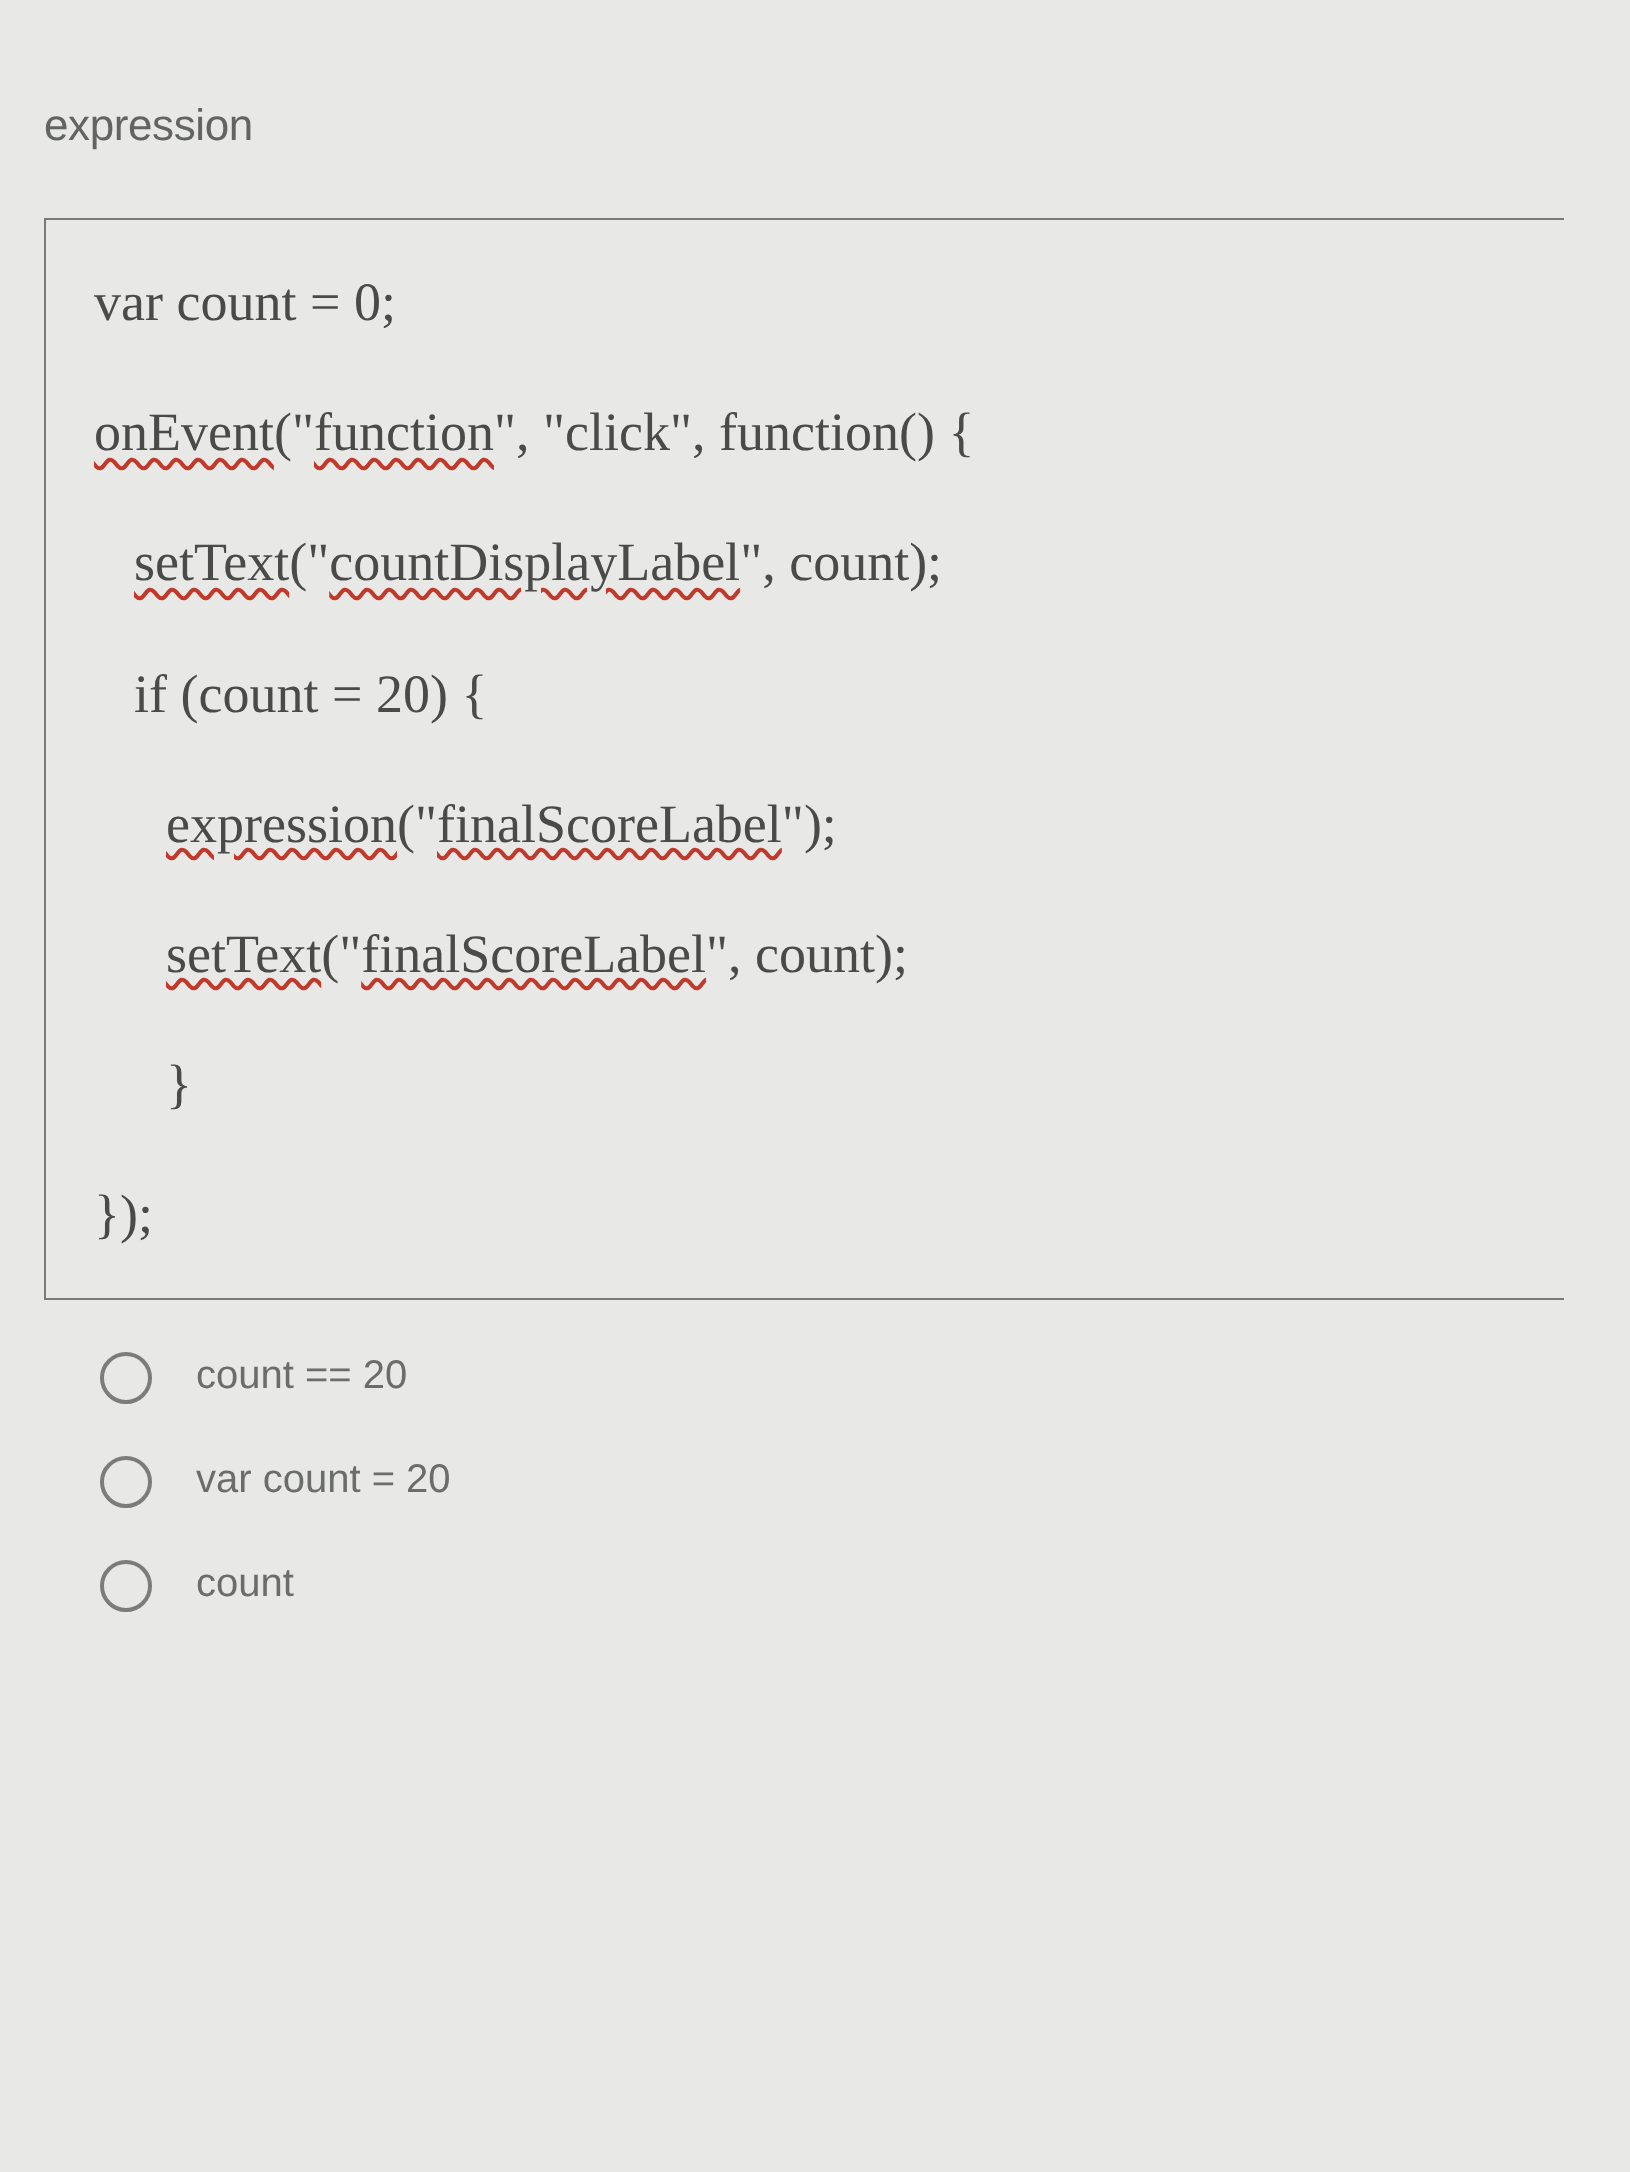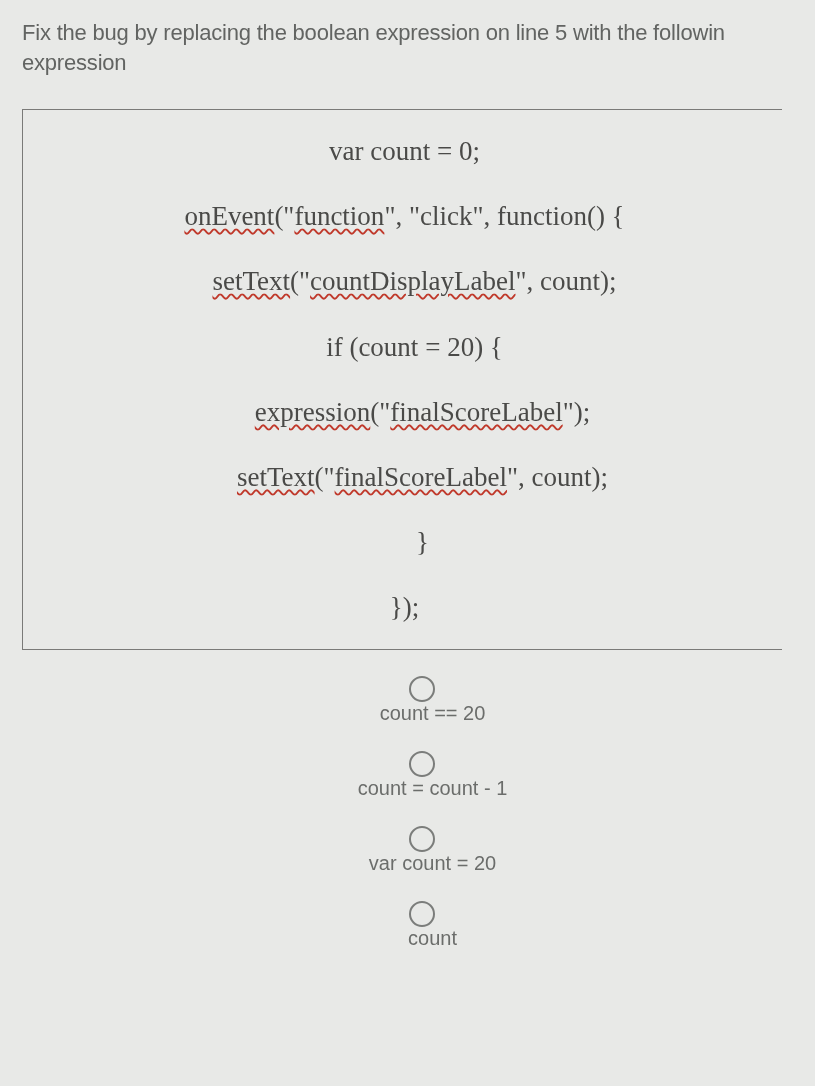--- a/index.html
+++ b/index.html
@@ -30,21 +30,20 @@
       width: 760px;
       padding: 26px 20px 26px 24px;
       font-family: "Times New Roman", Times, serif;
       color: #4a4a48;
       font-size: 27px;
       line-height: 1.15;
     }
     .code-line {
       margin-bottom: 34px;
       white-space: nowrap;
-      text-align: center;
     }
     .code-line:last-child {
       margin-bottom: 0;
     }
     .indent1 { padding-left: 20px; }
     .indent2 { padding-left: 36px; }
     .redwave {
       text-decoration: underline wavy #c0392b;
       text-decoration-thickness: 1.6px;
       text-underline-offset: 3px;
@@ -53,36 +52,35 @@
     .options {
       margin-top: 26px;
       padding-left: 28px;
     }
     .option {
       display: flex;
       align-items: center;
       margin-bottom: 26px;
       color: #6b6d6b;
       font-size: 20px;
-      flex-direction: column;
     }
     .radio {
       width: 26px;
       height: 26px;
       border: 2.5px solid #7b7d7b;
       border-radius: 50%;
       margin-right: 22px;
       flex-shrink: 0;
     }
   </style>
 </head>
 <body>
 
 <div class="instruction">
-  <span>Fix the bug by replacing the boolean expression on   line 5 with the followin</span><br>
+  <br>
   <span>expression</span>
 </div>
 
 <div class="code-box">
   <div class="code-line">
     <span>var count </span><span>=</span><span> 0;</span>
   </div>
   <div class="code-line">
     <span class="redwave">onEvent</span><span>("</span><span class="redwave">function</span><span>", "click", function() {</span>
   </div>
@@ -106,23 +104,19 @@
   </div>
 </div>
 
 <div class="options">
   <div class="option">
     <span class="radio"></span>
     <span>count == 20</span>
   </div>
   <div class="option">
     <span class="radio"></span>
-    <span>count = count - 1</span>
-  </div>
-  <div class="option">
-    <span class="radio"></span>
     <span>var count = 20</span>
   </div>
   <div class="option" style="margin-bottom:0;">
     <span class="radio"></span>
     <span>count</span>
   </div>
 </div>
 
 </body></html>

